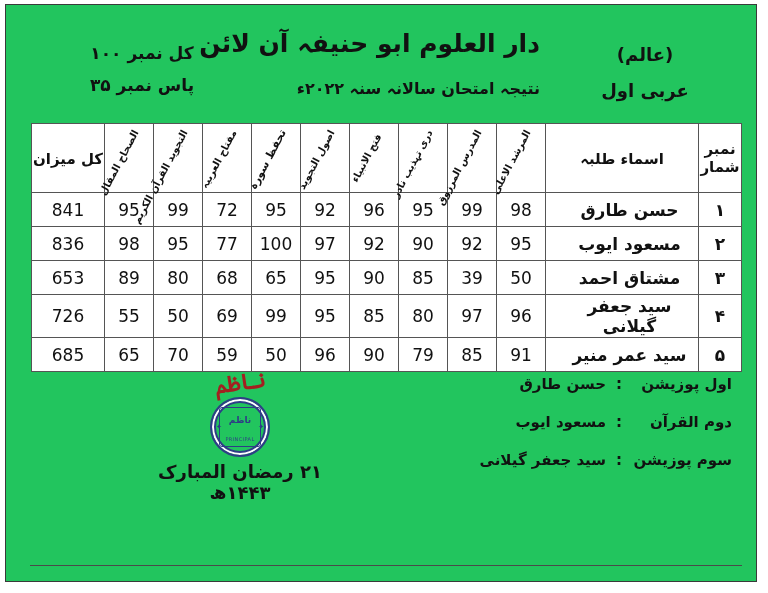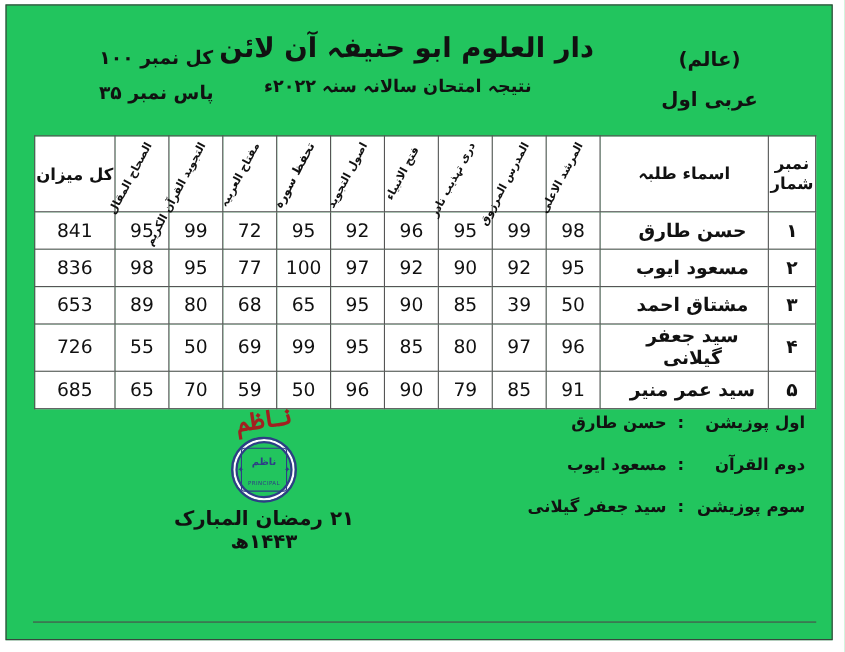--- a/index.html
+++ b/index.html
@@ -35,29 +35,29 @@
     position:absolute;left:22px;top:18px;width:180px;
     text-align:center;direction:rtl;
   }
   .hdr-left .line{
     font-size:17px;font-weight:700;color:#111;
     letter-spacing:0px;line-height:1.9;
     font-family:"DejaVu Sans","Liberation Sans",sans-serif;
   }
   .hdr-center{
     position:absolute;left:210px;top:6px;width:300px;
-    text-align:left;direction:rtl;
+    text-align:right;direction:rtl;
   }
   .title-main{
     font-size:25px;font-weight:700;color:#111;
     white-space:nowrap;line-height:1.5;
   }
   .title-sub{
     font-size:16px;font-weight:700;color:#111;
-    margin-top:4px;line-height:1.5;
+    margin-top:14px;line-height:1.5;
   }
   .hdr-right{
     position:absolute;left:520px;top:18px;width:190px;
     text-align:center;direction:rtl;
   }
   .hdr-right .line{
     font-size:18px;font-weight:700;color:#111;line-height:2.0;
   }
   
   .tbl-wrap{

